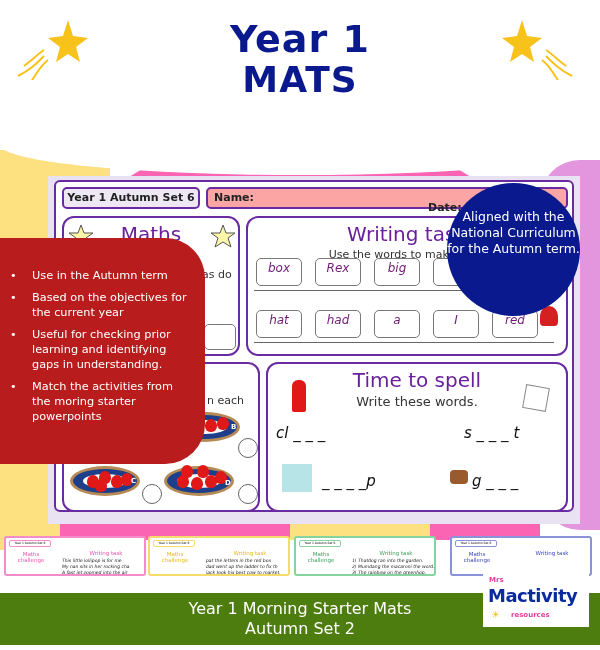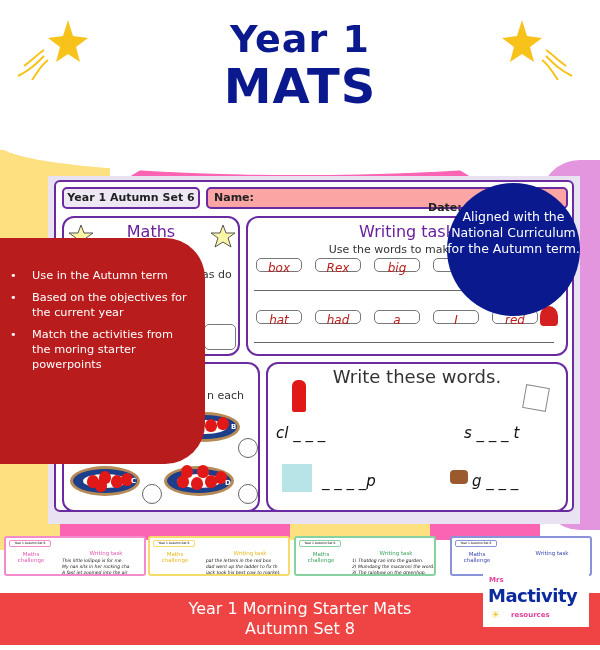--- a/index.html
+++ b/index.html
@@ -10,44 +10,44 @@
   .bg-white-wave { position: absolute; left: 0; top: 0; width: 600px; height: 175px; background: #fff; z-index: 2; border-radius: 0 0 50% 50% / 0 0 30px 30px; }
   .bg-yellow { position: absolute; left: 0; top: 150px; width: 110px; height: 400px; background: #fde07f; z-index: 0; }
   .bg-pink { position: absolute; left: 60px; top: 140px; width: 480px; height: 400px; background: #fb63b3; z-index: 0; border-radius: 40% 40% 0 0; }
   .bg-yellow-bottom { position: absolute; left: 290px; top: 520px; width: 140px; height: 20px; background: #fde07f; z-index: 0; }
   .bg-purple { position: absolute; left: 540px; top: 160px; width: 80px; height: 370px; background: #e395dd; z-index: 0; border-radius: 40px 0 0 40px; }
 
   
   .title { position: absolute; left: 0; top: 20px; width: 600px; text-align: center; z-index: 3; color: #0a1a8e; font-family: "DejaVu Sans", sans-serif; font-weight: bold; line-height: 1; }
   .title .l1 { font-size: 38px; letter-spacing: 1px; display: block; }
   .title .l2 { font-size: 40px; letter-spacing: 1px; display: block; margin-top: 8px; }
-  .title .l3 { font-size: 48px; letter-spacing: 1px; display: block; margin-top: 4px; }
+  .title .l3 { font-size: 36px; letter-spacing: 1px; display: block; margin-top: 4px; }
 
   .star { position: absolute; z-index: 3; width: 80px; height: 70px; }
   .star-left { left: 10px; top: 10px; }
   .star-right { left: 500px; top: 10px; }
 
   
   .mat { position: absolute; left: 48px; top: 176px; width: 532px; height: 348px; background: #e8e2f2; z-index: 3; }
   .mat-inner { position: absolute; left: 6px; top: 4px; width: 520px; height: 332px; border: 2px solid #6a2aa0; border-radius: 6px; background: #fff; }
   .hdr-set { position: absolute; left: 6px; top: 5px; width: 138px; height: 22px; border: 2px solid #6a2aa0; border-radius: 5px; background: #eee8f5; font-size: 11px; font-weight: bold; color: #222; text-align: center; line-height: 18px; }
   .hdr-name { position: absolute; left: 150px; top: 5px; width: 362px; height: 22px; border: 2px solid #6a2aa0; border-radius: 5px; background: #fca5a5; font-size: 11px; font-weight: bold; color: #222; line-height: 18px; padding-left: 6px; }
   .hdr-name .date { position: absolute; left: 220px; top: 10px; }
 
   .panel { position: absolute; border: 2px solid #6a2aa0; border-radius: 12px; background: #fff; }
   .p-maths { left: 6px; top: 34px; width: 178px; height: 140px; }
   .p-writing { left: 190px; top: 34px; width: 322px; height: 140px; }
   .p-count { left: 6px; top: 180px; width: 198px; height: 150px; }
   .p-spell { left: 210px; top: 180px; width: 302px; height: 150px; }
 
-  .panel-title { text-align: center; color: #6a1f9c; font-size: 16px; margin-top: 4px; }
+  .panel-title { text-align: center; color: #6a1f9c; font-size: 20px; margin-top: 4px; }
   .panel-sub { text-align: center; color: #333; font-size: 11px; margin-top: 2px; }
 
   .word-row { position: absolute; left: 8px; width: 300px; display: flex; gap: 13px; }
-  .word { width: 46px; height: 14px; border: 1px solid #777; border-radius: 5px; text-align: center; font-size: 12px; font-style: italic; line-height: 18px; color: #b91c1c; }
+  .word { width: 46px; height: 28px; border: 1px solid #777; border-radius: 5px; text-align: center; font-size: 12px; font-style: italic; line-height: 18px; color: #701a75; }
   .line { position: absolute; left: 6px; width: 300px; border-top: 1px solid #666; }
 
   .mini-star { position: absolute; width: 26px; height: 24px; }
 
   .plate { position: absolute; width: 70px; height: 30px; border-radius: 50%; background: #1d3e8a; border: 3px solid #b58a55; }
   .plate .in { position: absolute; left: 10px; top: 5px; width: 44px; height: 14px; border-radius: 50%; background: #fff; }
   .apple { position: absolute; width: 12px; height: 13px; background: #e01818; border-radius: 50% 50% 45% 45%; }
   .circle { position: absolute; width: 20px; height: 20px; border: 1px solid #666; border-radius: 50%; background: #fff; }
   .plate-label { position: absolute; font-size: 7px; font-weight: bold; color: #fff; }
 
@@ -68,21 +68,21 @@
   .thumb { position: absolute; top: 0; width: 142px; height: 40px; background: #fff; border: 2px solid; border-radius: 3px; overflow: hidden; }
   .thumb .t-set { position: absolute; left: 3px; top: 2px; width: 42px; height: 7px; border: 1px solid; border-radius: 2px; font-size: 3px; line-height: 5px; text-align: center; }
   .thumb .t-mc { position: absolute; left: 3px; top: 13px; width: 44px; font-size: 5.5px; text-align: center; }
   .thumb .t-wt { position: absolute; left: 60px; top: 12px; width: 80px; font-size: 5.5px; text-align: center; }
   .thumb .t-lines { position: absolute; left: 56px; top: 20px; width: 84px; font-size: 4.5px; line-height: 6px; color: #222; font-style: italic; }
   .th1 { left: 4px; border-color: #f48ccc; }
   .th2 { left: 148px; border-color: #f5dc6a; }
   .th3 { left: 294px; border-color: #86d3a0; }
   .th4 { left: 450px; border-color: #8a92d8; }
 
-  .banner { position: absolute; left: 0; top: 593px; width: 600px; height: 52px; background: #ef4444; z-index: 4; color: #fff; text-align: center; font-size: 16px; line-height: 20px; padding-top: 6px; }
+  .banner { position: absolute; left: 0; top: 593px; width: 600px; height: 52px; background: #4d7c0f; z-index: 4; color: #fff; text-align: center; font-size: 16px; line-height: 20px; padding-top: 6px; }
   .banner span { display: block; }
 
   .logo { position: absolute; left: 483px; top: 573px; width: 106px; height: 54px; background: #fff; z-index: 6; }
   .logo .mrs { position: absolute; left: 6px; top: 3px; font-size: 7px; color: #e0409a; font-weight: bold; }
   .logo .mact { position: absolute; left: 5px; top: 12px; font-size: 18px; font-weight: bold; color: #0a2a9e; letter-spacing: -0.5px; }
   .logo .res { position: absolute; left: 28px; top: 38px; font-size: 7px; color: #e0409a; font-weight: bold; }
   .logo .bulb { position: absolute; left: 8px; top: 36px; font-size: 10px; color: #f2c21b; }
 </style>
 </head>
 <body>
@@ -180,37 +180,39 @@
           <div class="apple" style="left:10px;top:6px;"></div>
           <div class="apple" style="left:24px;top:8px;"></div>
           <div class="apple" style="left:38px;top:6px;"></div>
           <div class="apple" style="left:48px;top:2px;"></div>
         <span class="plate-label" style="left:58px;top:10px;">D</span>
         </div>
       <div class="circle" style="left:174px;top:120px;"></div>
     </div>
 
     <div class="panel p-spell">
-      <div class="panel-sub" style="font-size:18px;">Write these words.</div>
+      <div class="panel-title">Time to spell</div>
+      <div class="panel-sub" style="font-size:13px;">Write these words.</div>
       <div style="position:absolute;left:24px;top:16px;width:14px;height:32px;background:#e01818;border-radius:6px 6px 2px 2px;"></div>
       <div class="spell-word" style="left:8px;top:60px;">cl _ _ _</div>
       <div style="position:absolute;left:256px;top:22px;width:24px;height:24px;border:1px solid #888;transform:rotate(10deg);background:#fff;"></div>
       <div class="spell-word" style="left:196px;top:60px;">s _ _ _ t</div>
       <div style="position:absolute;left:14px;top:100px;width:30px;height:28px;background:#b7e4e6;"></div>
       <div class="spell-word" style="left:54px;top:108px;">_ _ _ _p</div>
       <div style="position:absolute;left:182px;top:106px;width:18px;height:14px;background:#9b5a2e;border-radius:4px;"></div>
       <div class="spell-word" style="left:204px;top:108px;">g _ _ _</div>
     </div>
   </div>
 </div>
 
 <div class="bullets">
   <ul>
     <li>Use in the Autumn term</li>
     <li>Based on the objectives for the current year</li>
+    <li>Useful for checking prior learning and identifying gaps in understanding.</li>
     <li>Match the activities from the moring starter powerpoints</li>
   </ul>
 </div>
 
 <div class="circle-note">Aligned with the National Curriculum for the Autumn term.</div>
 
 <div class="thumbs">
   <div class="thumb th1">
     <div class="t-set" style="border-color:#f48ccc;">Year 1 Autumn Set 6</div>
     <div class="t-mc" style="color:#e455b0;">Maths challenge</div>
@@ -243,21 +245,21 @@
   </div>
   <div class="thumb th4">
     <div class="t-set" style="border-color:#8a92d8;">Year 1 Autumn Set 6</div>
     <div class="t-mc" style="color:#3a46b0;">Maths challenge</div>
     <div class="t-wt" style="color:#3a46b0;">Writing task</div>
   </div>
 </div>
 
 <div class="banner">
   <span>Year 1 Morning Starter Mats</span>
-  <span>Autumn Set 8</span>
+  <span>Autumn Set 2</span>
 </div>
 
 <div class="logo">
   <span class="mrs">Mrs</span>
   <span class="mact">Mactivity</span>
   <span class="bulb">☀</span>
   <span class="res">resources</span>
 </div>
 
 </body></html>

